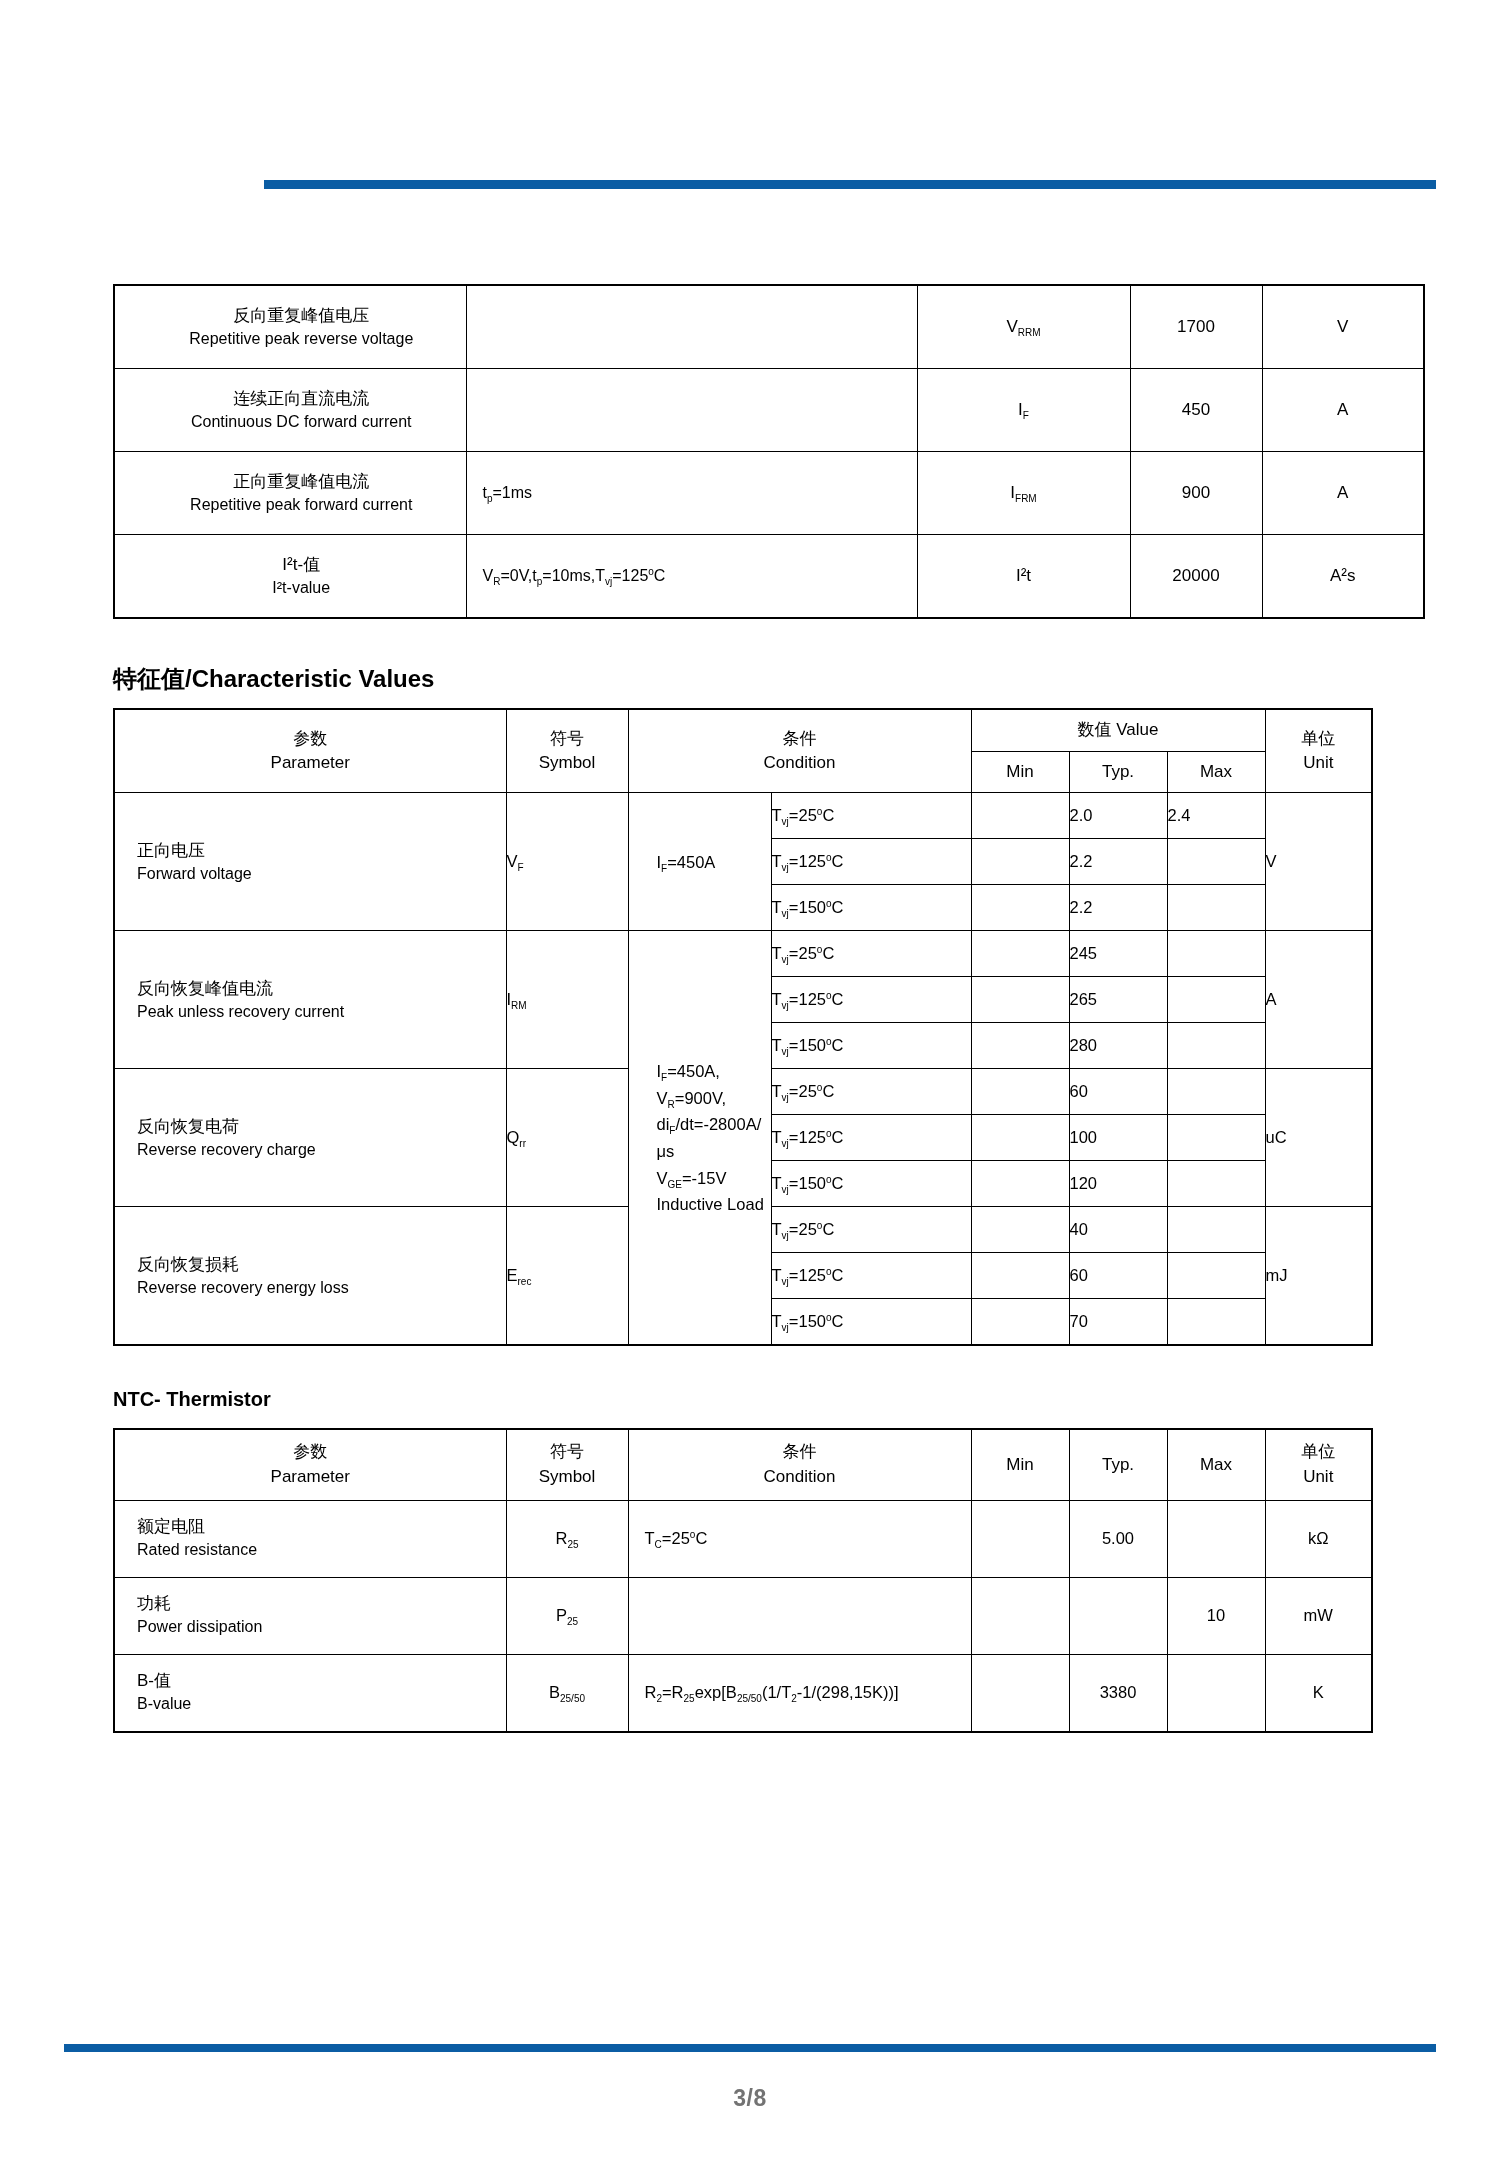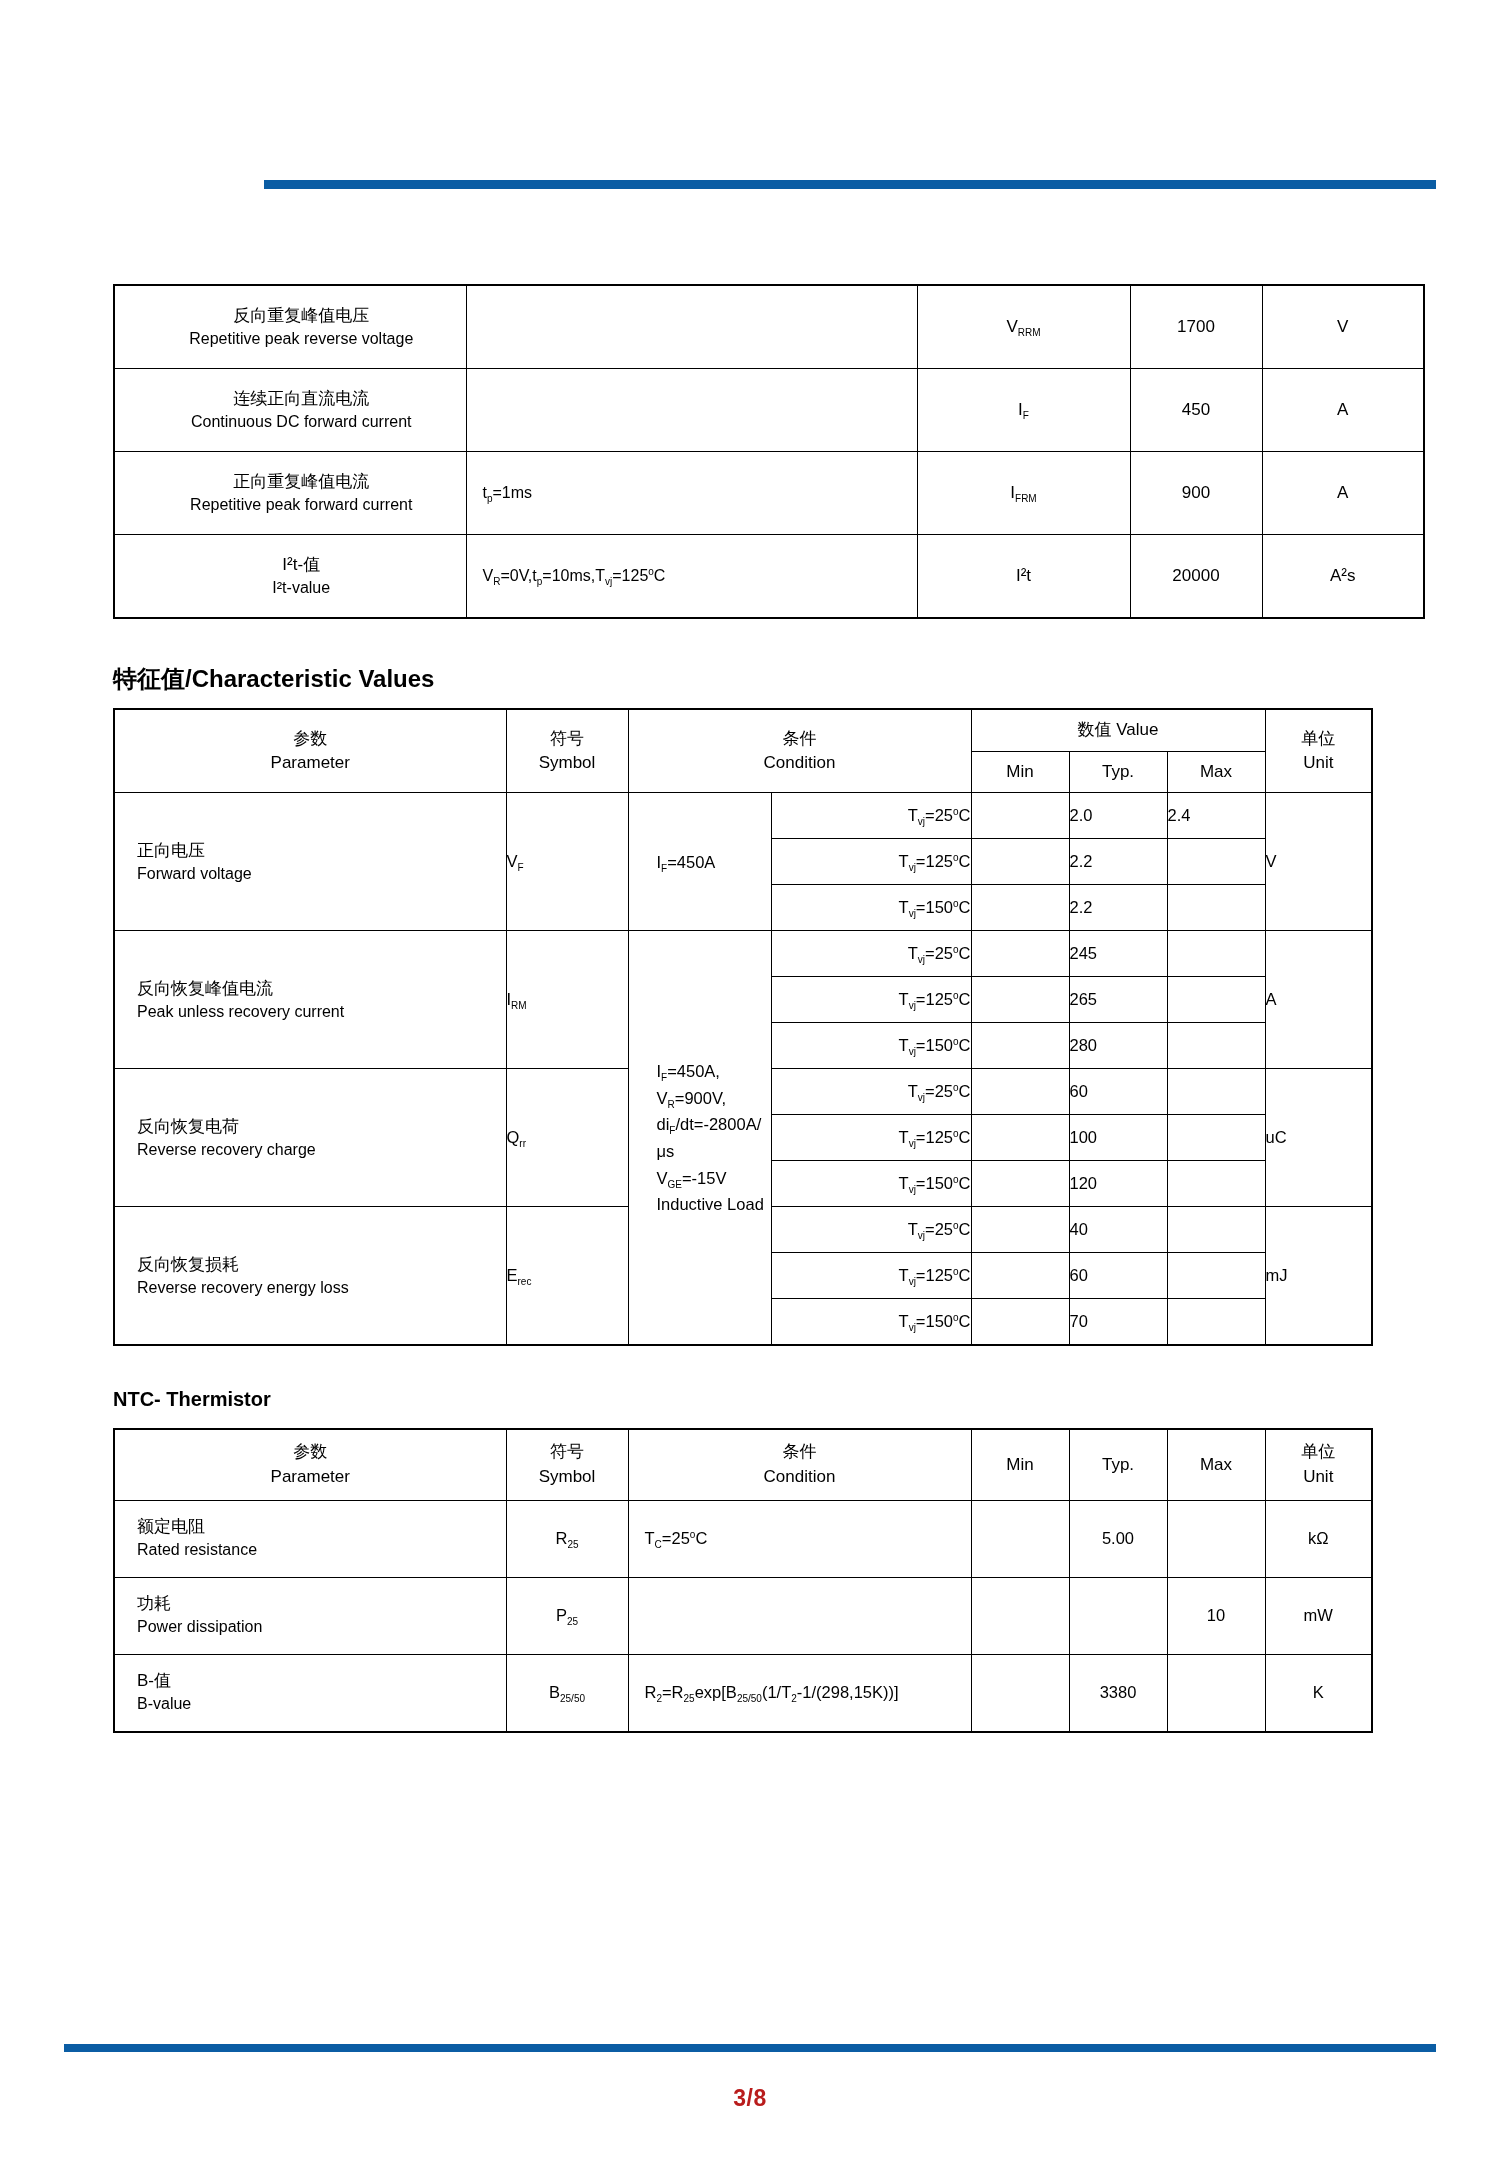--- a/index.html
+++ b/index.html
@@ -37,21 +37,21 @@
     top: 2044px;
     width: 1372px;
     height: 8px;
   }
   .page-num {
     position: absolute;
     left: 0;
     top: 2085px;
     width: 1500px;
     text-align: center;
-    color: #b91c1c;
+    color: #737373;
     font-size: 23px;
     font-weight: bold;
     letter-spacing: 0.5px;
   }
 
   .content {
     position: absolute;
     left: 113px;
     top: 262px;
     width: 1310px;
@@ -143,21 +143,21 @@
   }
   .t-char td.sym,
   .t-char td.unit,
   .t-char td.num {
   }
   .t-char td.cond {
     padding-left: 28px;
     line-height: 1.62;
   }
   .t-char td.tcond {
-    text-align: right;
+    text-align: left;
     height: 45px;
   }
 
   
   .t-ntc { margin-top: 16px; }
   .t-ntc th {
     text-align: center;
     line-height: 1.45;
     font-size: 17px;
     padding: 10px 0;

